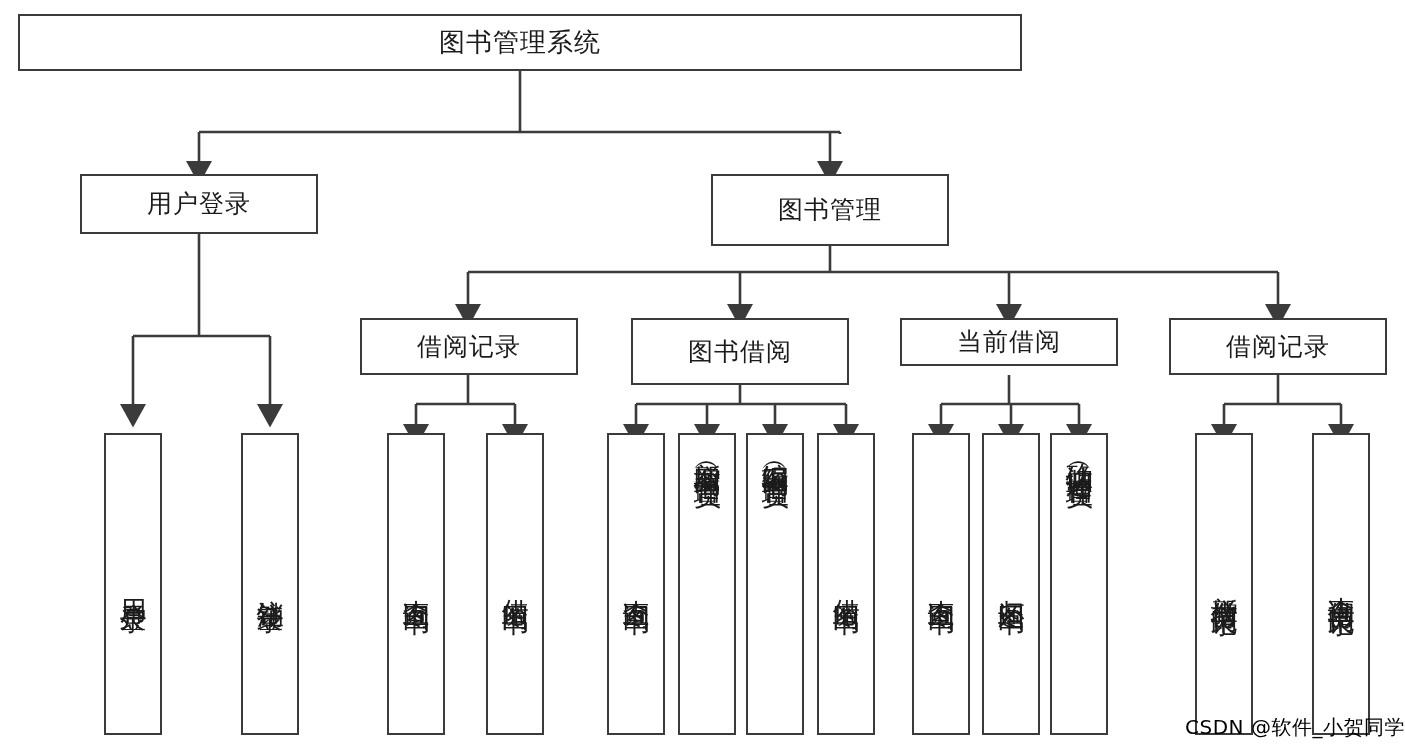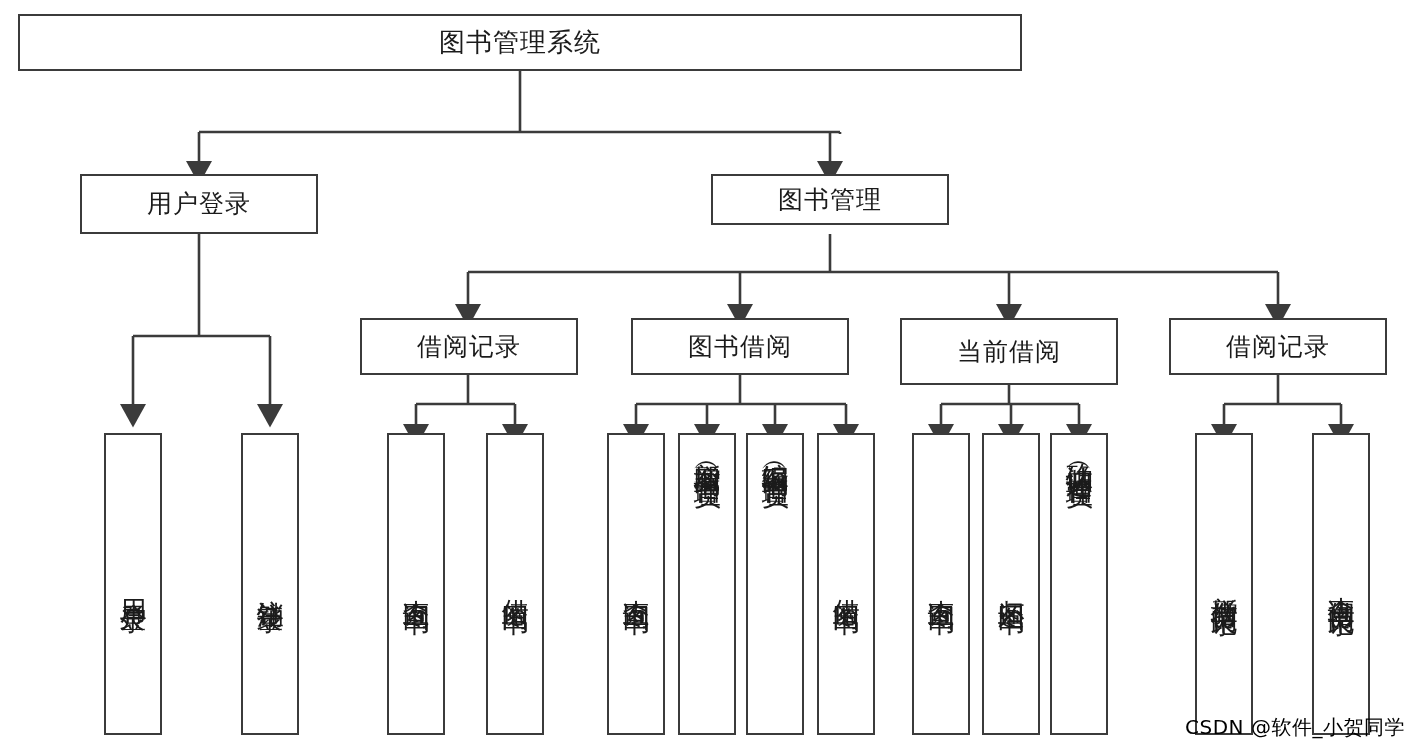--- a/index.html
+++ b/index.html
@@ -139,33 +139,33 @@
   </svg>
 
   <div class="node horiz root" style="left:18px; top:14px; width:1004px; height:57px;">
     <span class="label">图书管理系统</span>
   </div>
 
   <div class="node horiz" style="left:80px; top:174px; width:238px; height:60px;">
     <span class="label">用户登录</span>
   </div>
 
-  <div class="node horiz" style="left:711px; top:174px; width:238px; height:51px;">
+  <div class="node horiz" style="left:711px; top:174px; width:238px; height:72px;">
     <span class="label">图书管理</span>
   </div>
 
   <div class="node horiz" style="left:360px; top:318px; width:218px; height:57px;">
     <span class="label">借阅记录</span>
   </div>
 
-  <div class="node horiz" style="left:631px; top:318px; width:218px; height:57px;">
+  <div class="node horiz" style="left:631px; top:318px; width:218px; height:67px;">
     <span class="label">图书借阅</span>
   </div>
 
-  <div class="node horiz" style="left:900px; top:318px; width:218px; height:67px;">
+  <div class="node horiz" style="left:900px; top:318px; width:218px; height:48px;">
     <span class="label">当前借阅</span>
   </div>
 
   <div class="node horiz" style="left:1169px; top:318px; width:218px; height:57px;">
     <span class="label">借阅记录</span>
   </div>
 
   <div class="node vert mid" style="left:104px; top:433px; width:58px; height:302px;">
     <span class="label">用户登录</span>
   </div>

